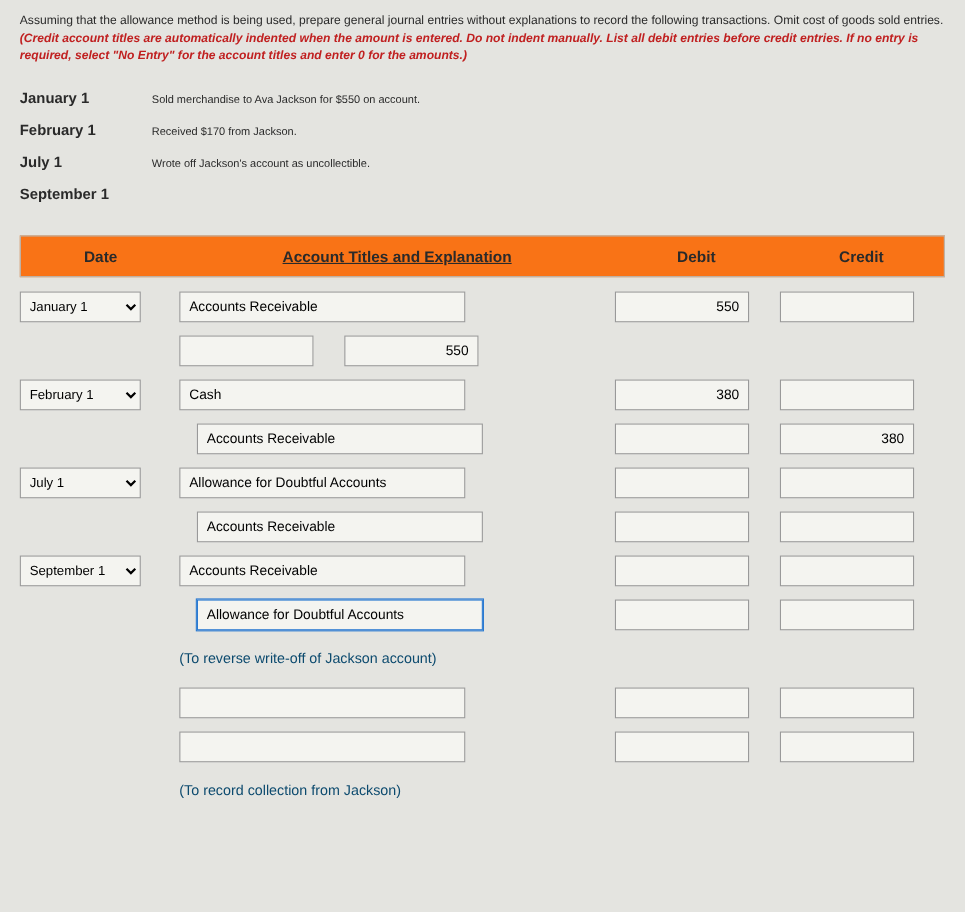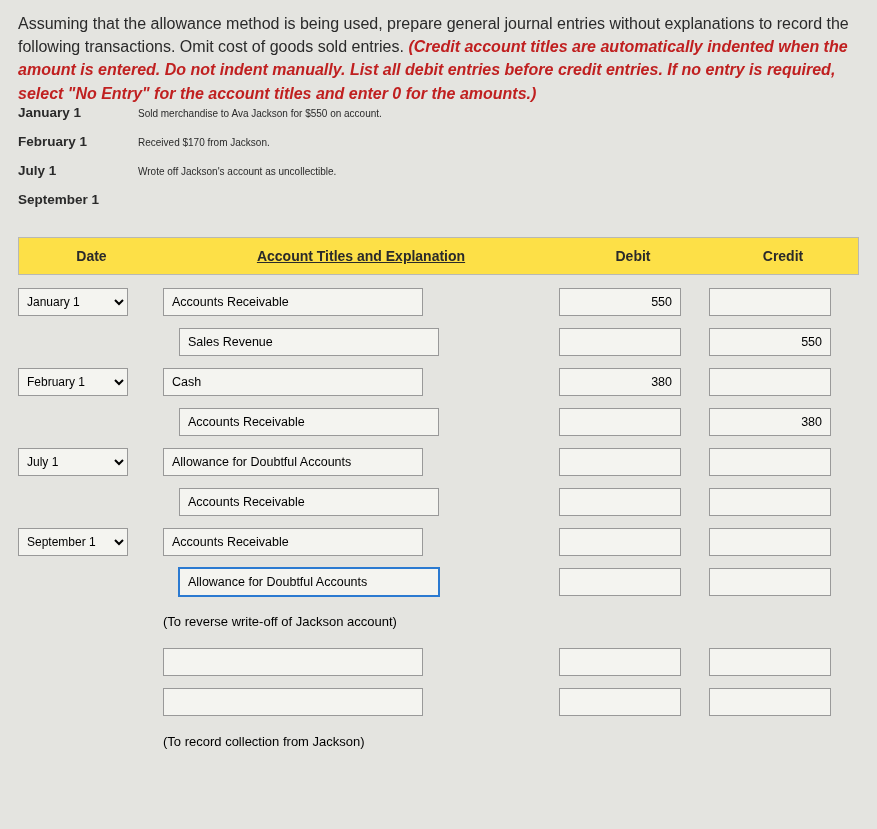--- a/index.html
+++ b/index.html
@@ -6,36 +6,37 @@
   body {
     margin: 0;
     padding: 12px 18px;
     width: 877px;
     font-family: Arial, Helvetica, sans-serif;
     background: #e4e4e0;
     color: #2a2a2a;
     font-size: 13px;
   }
   .intro {
-    font-size: 16px;
+    font-size: 11px;
     line-height: 1.45;
+    margin-bottom: 22px;
   }
   .intro .red {
     color: #c02020;
     font-style: italic;
     font-weight: bold;
   }
   .tx-list { margin-bottom: 30px; }
   .tx-row { display: flex; margin-bottom: 14px; align-items: baseline; }
   .tx-date { width: 120px; font-weight: bold; font-size: 13.5px; }
   .tx-desc { font-size: 10px; }
   .je-table { width: 100%; }
   .je-header {
     display: flex;
-    background: #fde047;
+    background: #f97316;
     border: 1px solid #b8b8b4;
     font-weight: bold;
     font-size: 14px;
   }
   .je-header .h-date { width: 145px; text-align: center; padding: 10px 0; }
   .je-header .h-acct { flex: 1; text-align: center; padding: 10px 0; text-decoration: underline; }
   .je-header .h-amt  { width: 150px; text-align: center; padding: 10px 0; }
   .je-body { padding-top: 12px; }
   .je-row {
     display: flex;
@@ -72,21 +73,21 @@
     height: 28px;
     font-size: 12.5px;
     text-align: right;
     border: 1px solid #999;
     background: #f4f4f0;
     padding: 2px 8px;
     font-family: inherit;
   }
   .expl {
     font-size: 13px;
-    color: #000000;
+    color: #0c4a6e;
     padding-left: 0;
   }
 </style>
 </head>
 <body>
 
 <div class="intro">
   <span>Assuming that the allowance method is being used, prepare general journal entries without explanations to record the following transactions. Omit cost of goods sold entries. </span>
   <span class="red">(Credit account titles are automatically indented when the amount is entered. Do not indent manually. List all debit entries before credit entries. If no entry is required, select "No Entry" for the account titles and enter 0 for the amounts.)</span>
 </div>
@@ -118,21 +119,20 @@
   </div>
   <div class="je-body" id="je-body">
       <div class="je-row">
         <div class="col-date"><select class="date-select"><option>January 1</option></select></div>
         <div class="col-acct"><input type="text" class="acct-input" value="Accounts Receivable" style=""></div>
         <div class="col-debit"><input type="text" class="amt-input" value="550" style=""></div>
         <div class="col-credit"><input type="text" class="amt-input" style=""></div>
       </div>
       <div class="je-row">
         <div class="col-date"></div>
-        <div class="col-acct"><input type="text" class="acct-input indent" value="Sales Revenue" style=""></div>
         <div class="col-debit"><input type="text" class="amt-input" style=""></div>
         <div class="col-credit"><input type="text" class="amt-input" value="550" style=""></div>
       </div>
       <div class="je-row">
         <div class="col-date"><select class="date-select"><option>February 1</option></select></div>
         <div class="col-acct"><input type="text" class="acct-input" value="Cash" style=""></div>
         <div class="col-debit"><input type="text" class="amt-input" value="380" style=""></div>
         <div class="col-credit"><input type="text" class="amt-input" style=""></div>
       </div>
       <div class="je-row">

